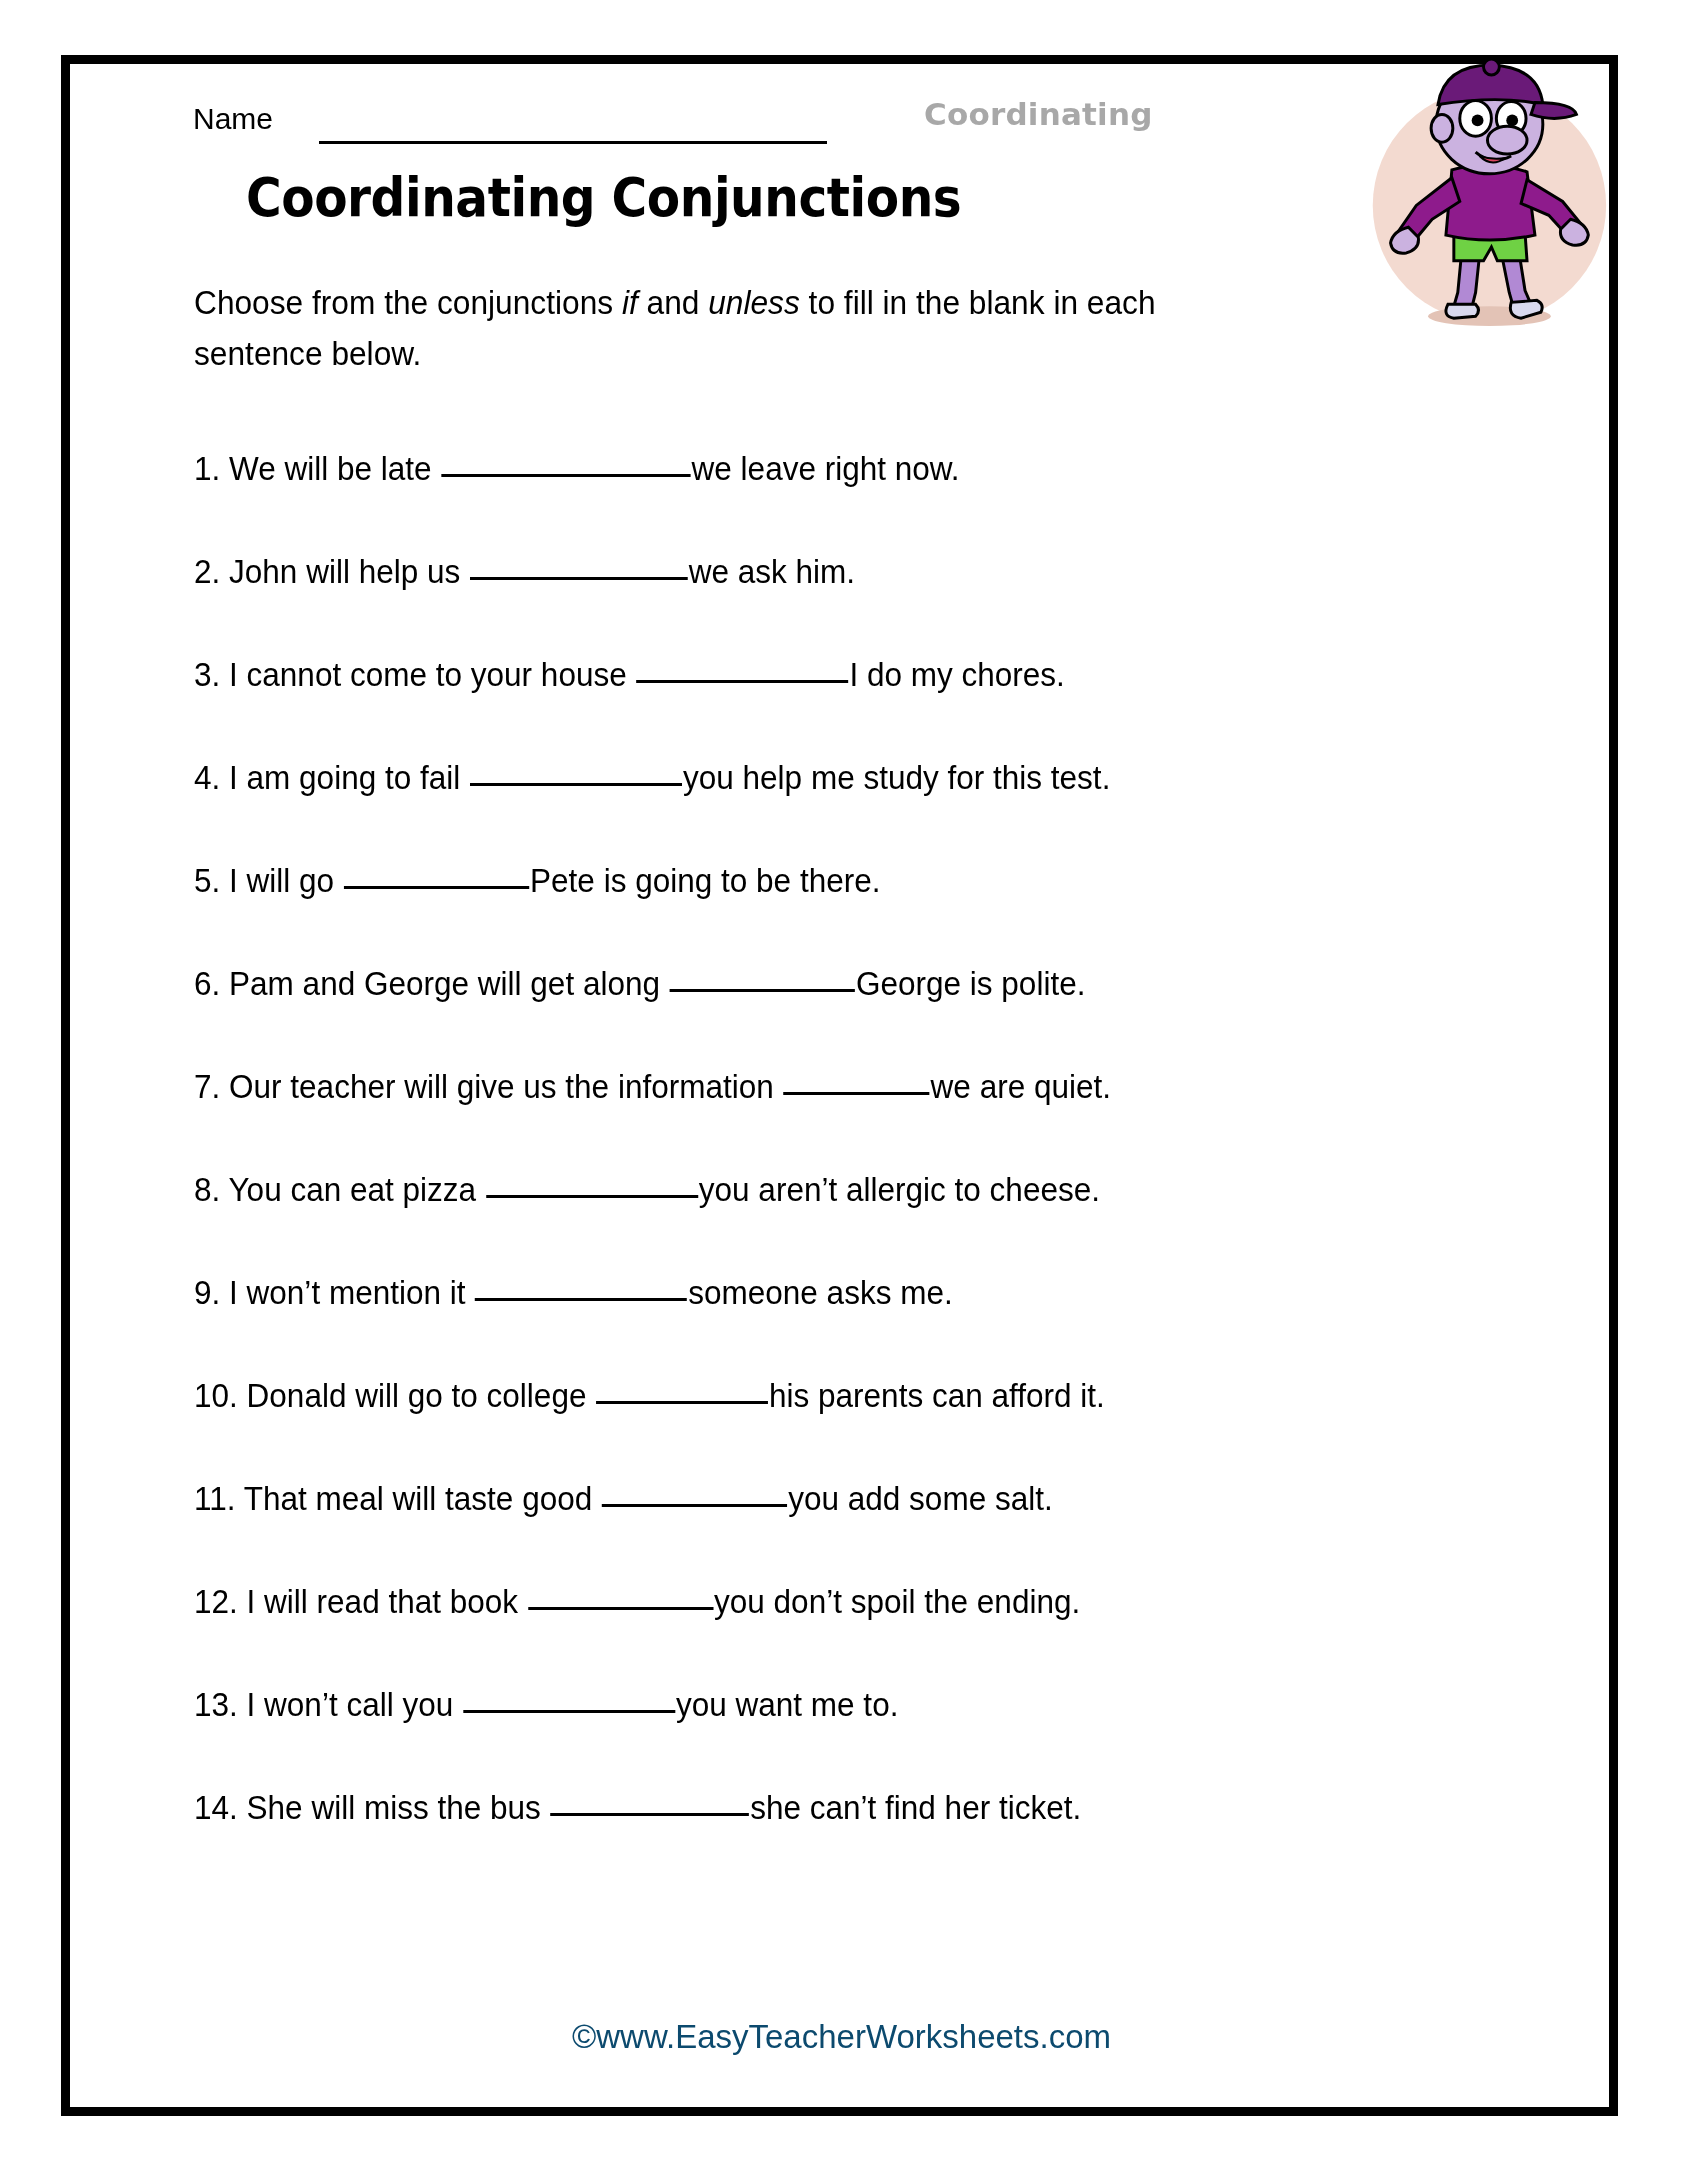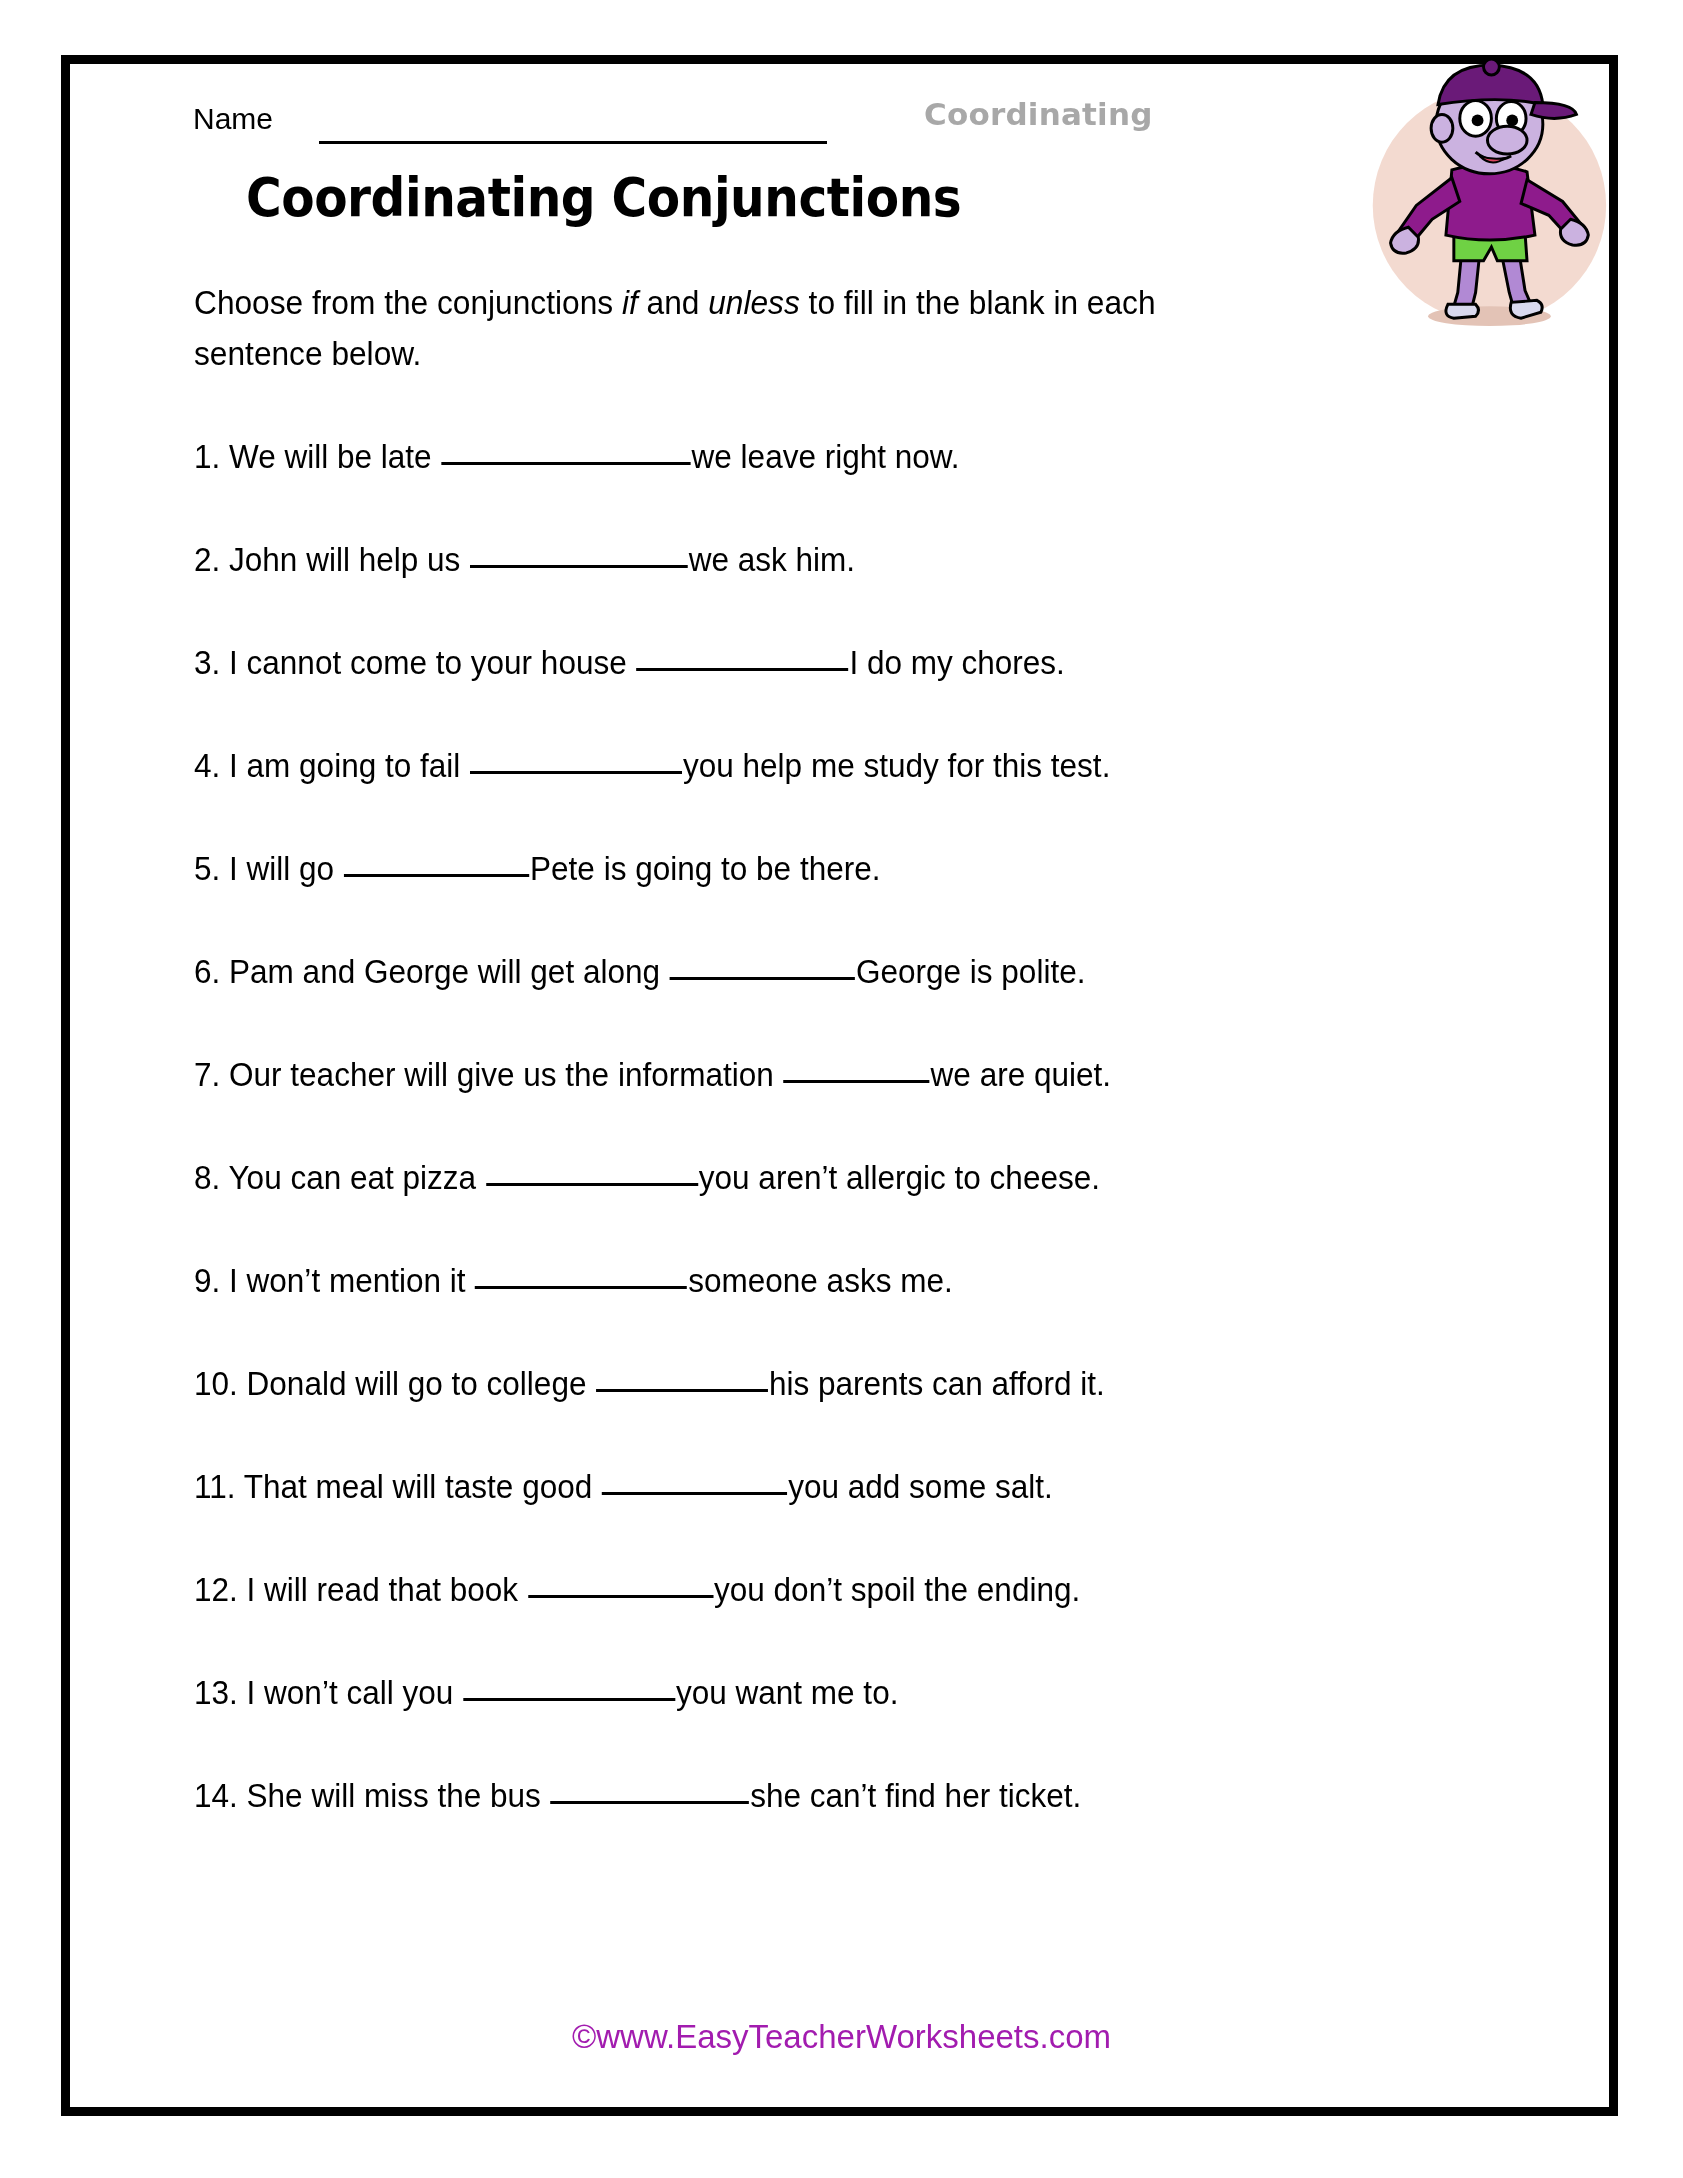--- a/index.html
+++ b/index.html
@@ -107,21 +107,21 @@
     transform-origin: left top;
   }
   .instructions i {
     font-style: italic;
   }
 
   
   .questions {
     position: absolute;
     left: 194px;
-    top: 437px;
+    top: 449px;
     width: 1287px;
   }
   .q-row {
     height: 103px;
     font-size: 33px;
     color: #000;
     white-space: nowrap;
     font-family: "Liberation Sans", sans-serif;
     transform: scaleX(0.955);
     transform-origin: left top;
@@ -140,21 +140,21 @@
   }
 
   
   .footer {
     position: absolute;
     left: 0;
     right: 0;
     top: 2018px;
     text-align: center;
     font-size: 33px;
-    color: #a21caf;
+    color: #0c4a6e;
     font-family: "Liberation Sans", sans-serif;
   }
 </style>
 </head>
 <body>
 
 <div class="page">
   <div class="sheet-border"></div>
 
   <div class="header-row">

